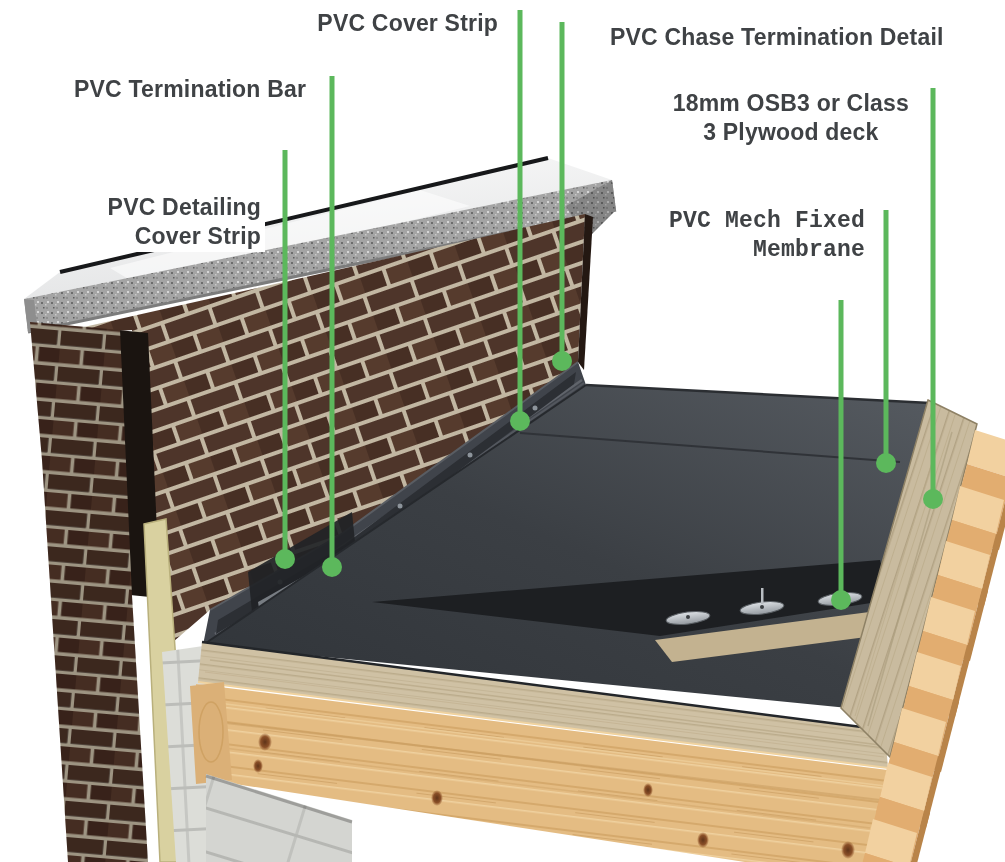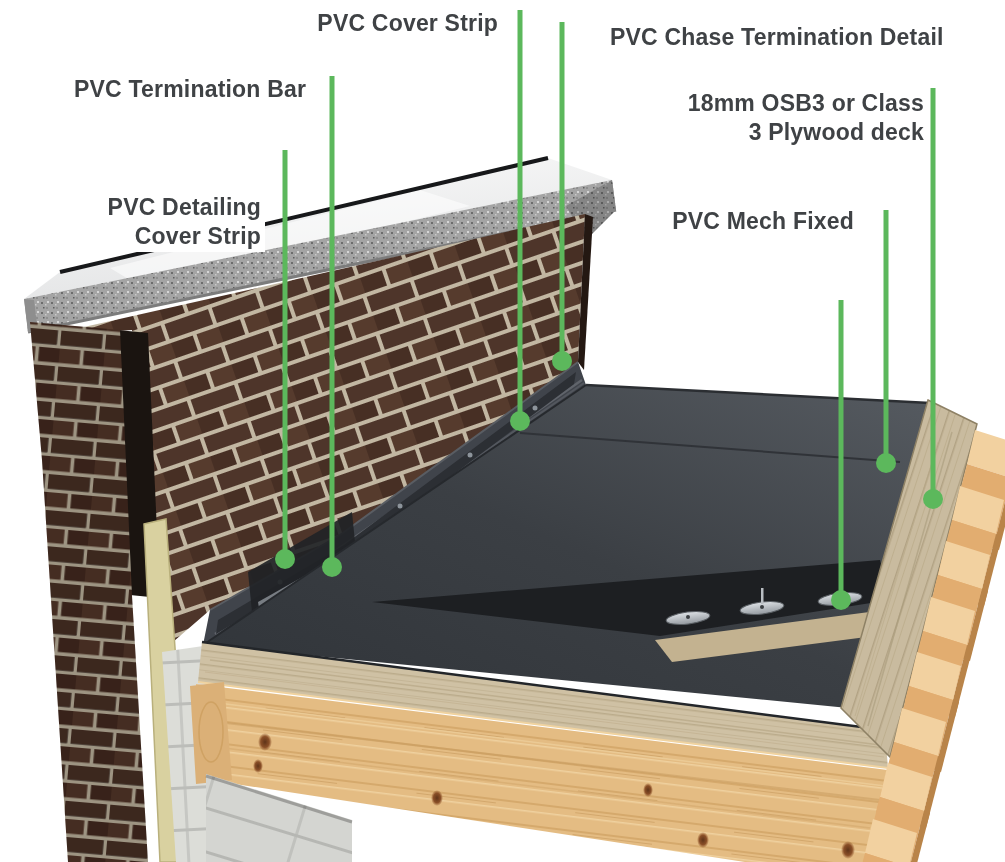--- a/index.html
+++ b/index.html
@@ -8,22 +8,22 @@
   .scene{position:absolute;left:0;top:0;width:1005px;height:862px;}
   .lbl{position:absolute;font-weight:700;font-size:23px;line-height:1.25;color:#3f4245;
        background:#ffffff;padding:1px 4px;white-space:nowrap;letter-spacing:.2px;}
   .lbl span{display:block;}
   .lbl.r{text-align:right;}
   .lbl.c{text-align:center;transform:translateX(-50%);}
   #lbl-cover{right:503px;top:8px;}
   #lbl-chase{left:582px;top:22px;margin-left:24px;}
   #lbl-term{left:34px;top:74px;margin-left:36px;}
   #lbl-detail{right:740px;top:144px;margin-top:48px;}
-  #lbl-osb{right:77px;top:88px;}
-  #lbl-mech{right:147px;top:206px;}
+  #lbl-osb{right:92px;top:88px;text-align:center;}
+  #lbl-mech{right:136px;top:206px;font-family:Liberation Mono, monospace;}
   #lbl-plates{left:722px;top:304px;}
 </style>
 </head>
 <body>
 
 <div class="stage">
 
   <svg class="scene" viewBox="0 0 1005 862">
     <defs>
       <pattern id="brick" width="50" height="40" patternUnits="userSpaceOnUse" patternTransform="rotate(-19)">
@@ -270,15 +270,16 @@
   <div class="lbl r" id="lbl-detail">
     <span>PVC Detailing</span>
     <span>Cover Strip</span>
   </div>
   <div class="lbl r" id="lbl-osb">
     <span>18mm OSB3 or Class</span>
     <span>3 Plywood deck</span>
   </div>
   <div class="lbl r" id="lbl-mech">
     <span>PVC Mech Fixed</span>
+    <span>Membrane</span>
   </div>
 
 </div>
 
 </body></html>

